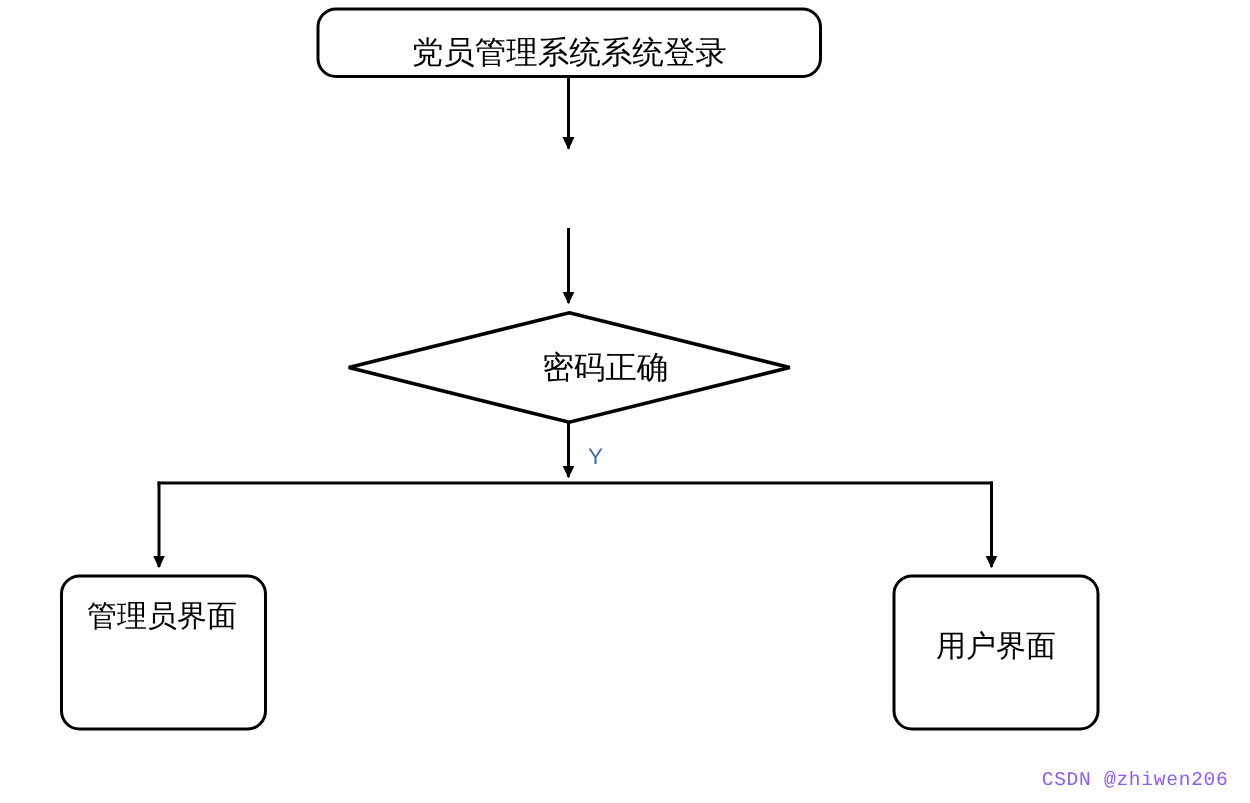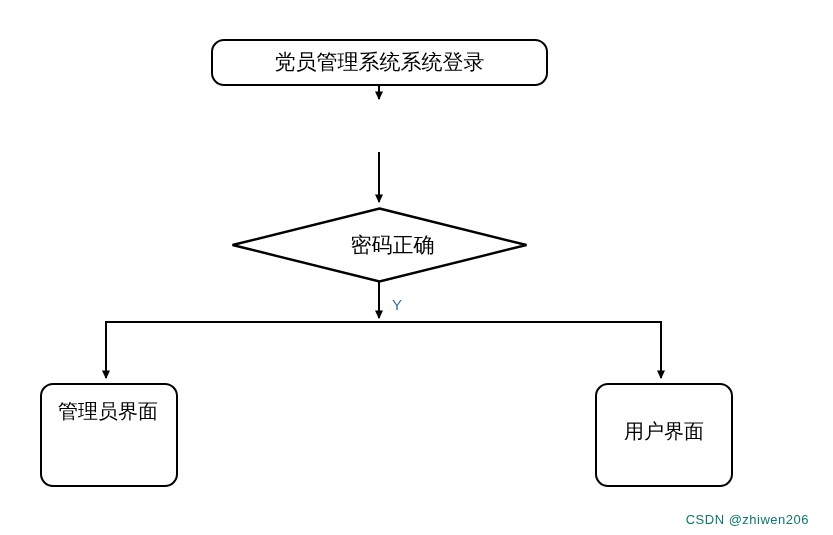--- a/index.html
+++ b/index.html
@@ -33,23 +33,22 @@
     display: flex;
     justify-content: center;
     font-family: "Liberation Serif", "DejaVu Serif", serif;
     color: #000000;
     line-height: 1.32;
   }
   .node-rounded {
     border-radius: 13px;
   }
   .node-center {
-    align-items: center;
+    align-items: flex-end;
     text-align: center;
-    margin-top: 34px;
   }
   .node-toptext {
     align-items: flex-start;
   }
 
   
   #node-title {
     left: 211px;
     top: 5px;
     width: 337px;
@@ -97,21 +96,21 @@
   
   #node-decision {
     position: absolute;
     left: 231px;
     top: 207px;
     width: 297px;
     height: 76px;
   }
   #node-decision .diamond-label {
     position: absolute;
-    left: 4px;
+    left: 15px;
     top: 0;
     width: 297px;
     height: 76px;
     display: flex;
     align-items: center;
     justify-content: center;
     font-size: 21px;
     color: #000000;
     padding-left: 18px;
     box-sizing: border-box;
@@ -124,25 +123,25 @@
     font-size: 15px;
     color: #3a6ea5;
   }
   #label-yes {
     left: 392px;
     top: 296px;
   }
 
   #watermark {
     position: absolute;
-    right: 24px;
+    right: 14px;
     bottom: 8px;
-    font-family: Liberation Sans, sans-serif;
+    font-family: Liberation Mono, monospace;
     font-size: 13px;
-    color: #0f766e;
+    color: #8b5cf6;
     letter-spacing: 0.5px;
     white-space: nowrap;
   }
 </style>
 </head>
 <body>
 
 <div id="canvas">
 
   <svg id="edges" width="833" height="535" viewBox="0 0 833 535">

